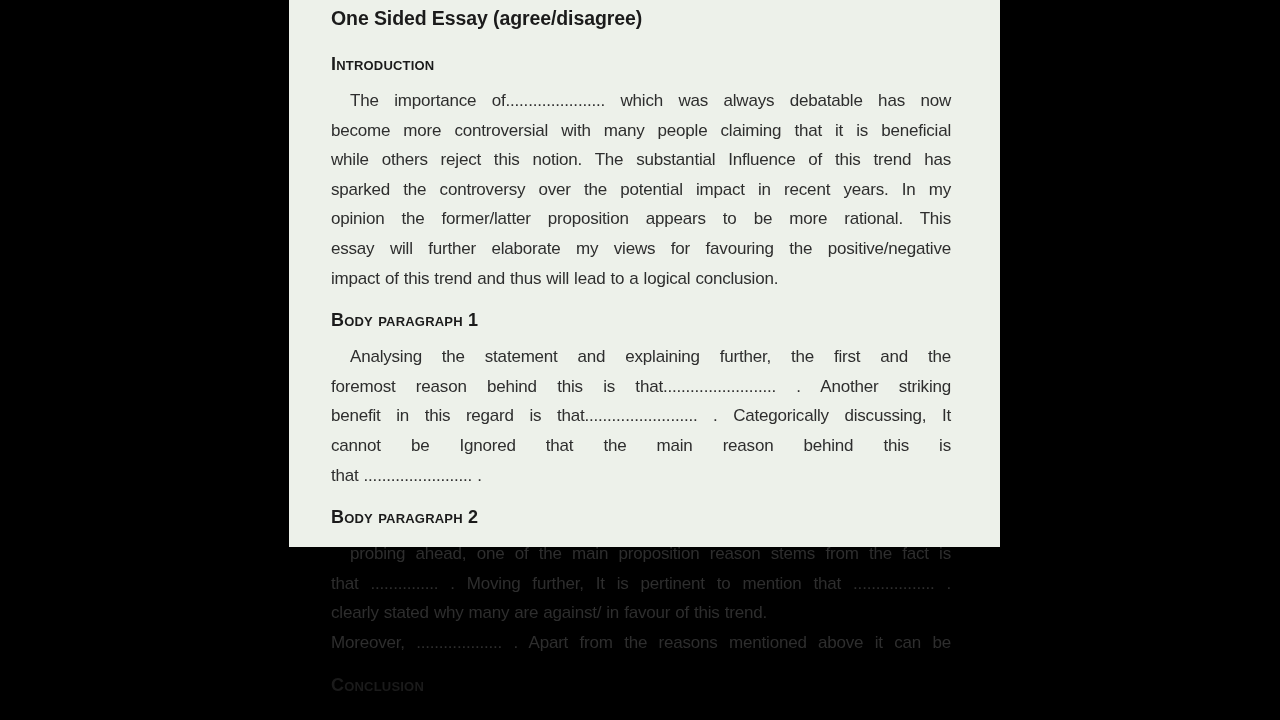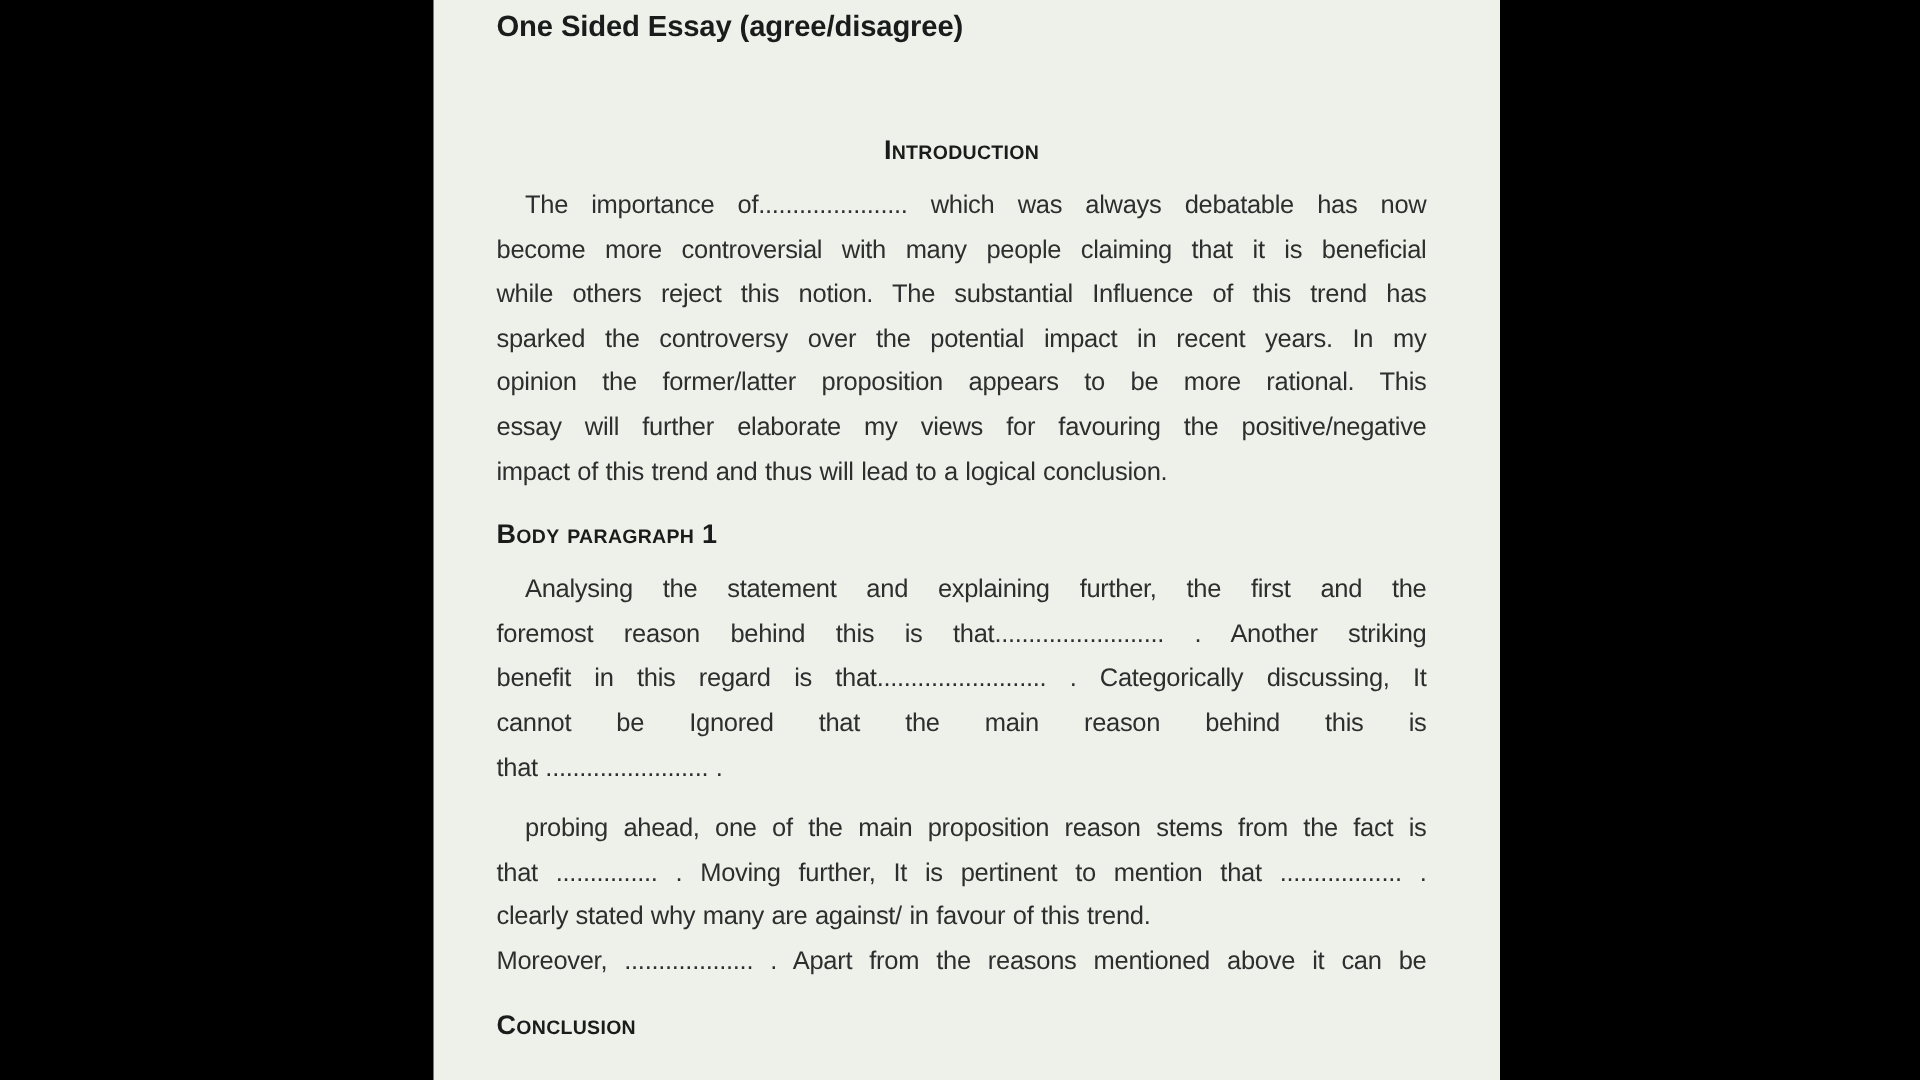--- a/index.html
+++ b/index.html
@@ -12,34 +12,34 @@
   body{
     width:1280px;height:720px;overflow:hidden;
     background:var(--frame-bg);
     font-family:"Liberation Sans","DejaVu Sans",sans-serif;
   }
   .stage{position:relative;width:1280px;height:720px;}
   .bar{position:absolute;top:0;height:720px;background:var(--frame-bg);}
   .bar.left{left:0;width:289px;}
   .bar.right{left:1000px;width:280px;}
   .paper{
-    position:absolute;left:289px;top:0;width:711px;height:720px;
+    position:absolute;left:289px;top:0;width:711px;height:547px;
     background:var(--paper-bg);
     padding:5px 49px 0 42px;box-sizing:border-box;
     color:var(--text);
   }
   .title{
     margin:0;font-size:19.5px;line-height:26px;font-weight:bold;
     color:var(--heading);letter-spacing:-0.1px;
   }
   .heading{
     margin:16px 0 0 0;font-size:18px;line-height:22px;font-weight:bold;
     font-variant:small-caps;letter-spacing:0.2px;color:var(--heading);
   }
-  .section:first-child .heading{margin-top:58px;text-align:center;}
+  .section:first-child .heading{margin-top:22px;}
   .para{margin-top:11px;}
   .line{
     font-size:17px;line-height:29.6px;letter-spacing:-0.2px;word-spacing:0.5px;
     text-align:justify;text-align-last:justify;
   }
   .line.indent{padding-left:19px;}
   .line.last{text-align-last:left;}
 </style>
 </head>
 <body>
@@ -65,20 +65,21 @@
           <h2 class="heading">Body paragraph 1</h2>
           <div class="para">
             <div class="line indent">Analysing the statement and explaining further, the first and the</div>
             <div class="line">foremost reason behind this is that......................... . Another striking</div>
             <div class="line">benefit in this regard is that......................... . Categorically discussing, It</div>
             <div class="line">cannot be Ignored that the main reason behind this is</div>
             <div class="line last">that ........................ .</div>
           </div>
         </section>
         <section class="section">
+          <h2 class="heading">Body paragraph 2</h2>
           <div class="para">
             <div class="line indent">probing ahead, one of the main proposition reason stems from the fact is</div>
             <div class="line">that ............... . Moving further, It is pertinent to mention that .................. .</div>
             <div class="line last">clearly stated why many are against/ in favour of this trend.</div>
             <div class="line">Moreover, ................... . Apart from the reasons mentioned above it can be</div>
           </div>
         </section>
         <section class="section">
           <h2 class="heading">Conclusion</h2>
         </section>

